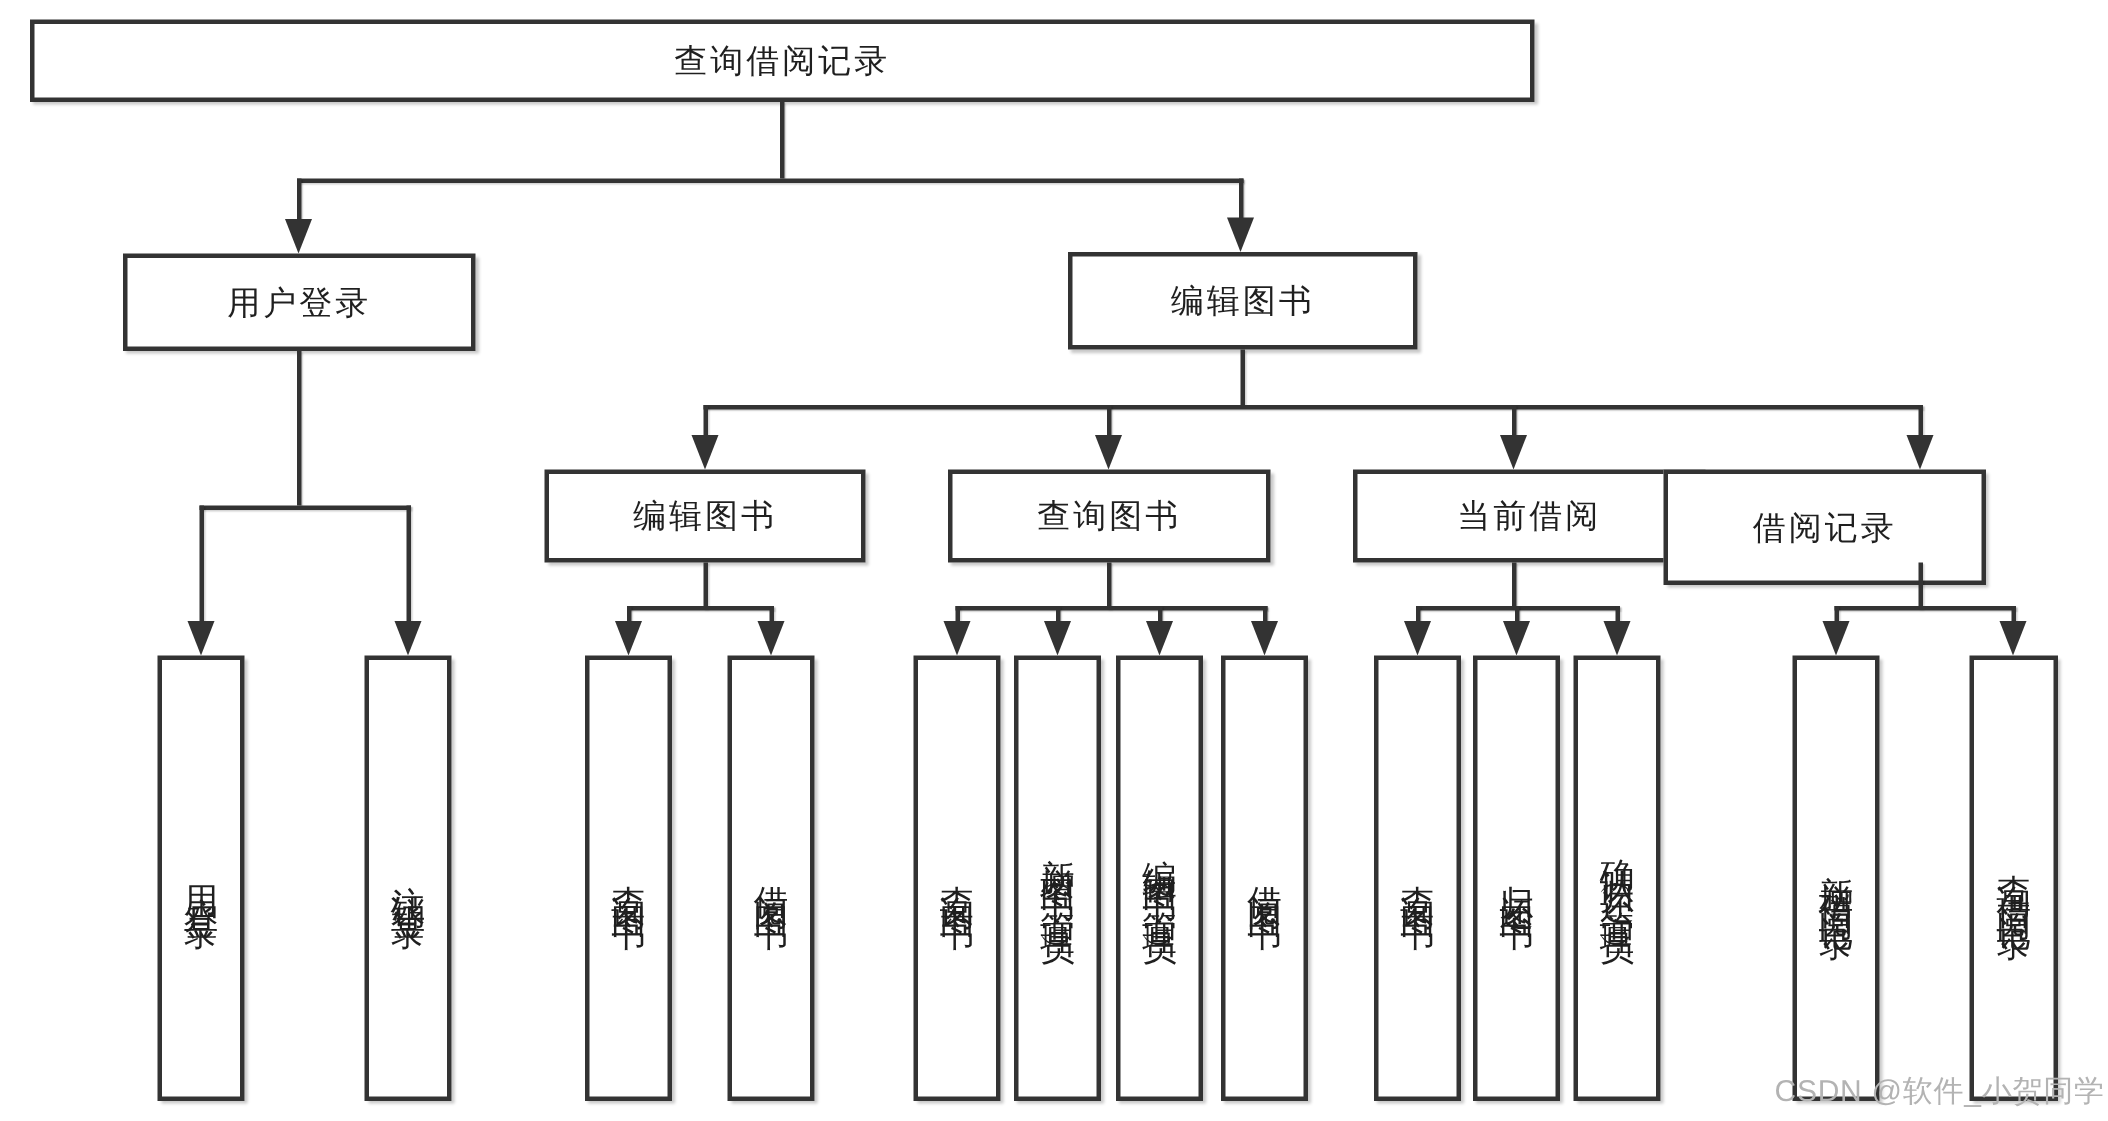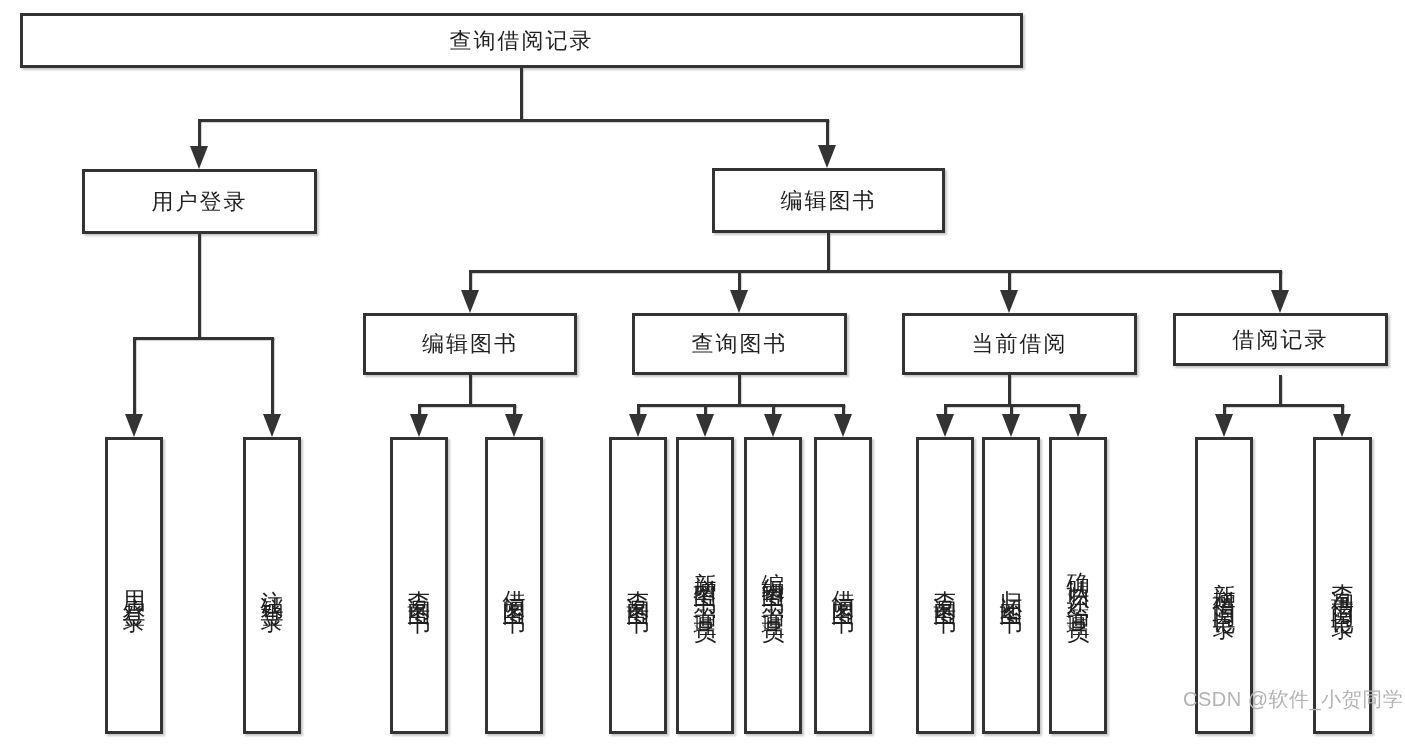--- a/index.html
+++ b/index.html
@@ -32,21 +32,21 @@
   .hline{position:absolute;height:3px;background:var(--line);box-shadow:1px 1px 1px rgba(0,0,0,0.18);}
   .vline{position:absolute;width:3px;background:var(--line);box-shadow:1px 1px 1px rgba(0,0,0,0.18);}
   .arrow{
     position:absolute;width:0;height:0;
     border-left:9px solid transparent;
     border-right:9px solid transparent;
     border-top:23px solid var(--line);
   }
   .watermark{
     position:absolute;
-    left:1183px;top:686px;width:215px;
+    left:1183px;top:714px;width:215px;
     font-size:20px;color:#b3b3b3;
     white-space:nowrap;z-index:5;
     letter-spacing:0.5px;
   }
 </style>
 </head>
 <body>
 
 <div class="canvas">
 
@@ -88,21 +88,21 @@
 
   <div class="box h" style="left:363px;top:313px;width:214px;height:62px">
     <span>编辑图书</span>
   </div>
   <div class="box h" style="left:632px;top:313px;width:215px;height:62px">
     <span>查询图书</span>
   </div>
   <div class="box h" style="left:902px;top:313px;width:235px;height:62px">
     <span>当前借阅</span>
   </div>
-  <div class="box h" style="left:1173px;top:313px;width:215px;height:53px">
+  <div class="box h" style="left:1109px;top:313px;width:215px;height:77px">
     <span>借阅记录</span>
   </div>
 
   <div class="vline" style="left:469px;top:375px;height:31px"></div>
   <div class="hline" style="left:418px;top:404px;width:98px"></div>
   <div class="vline" style="left:418px;top:404px;height:14px"></div>
   <div class="arrow" style="left:410px;top:414px"></div>
   <div class="vline" style="left:513px;top:404px;height:14px"></div>
   <div class="arrow" style="left:505px;top:414px"></div>
 

